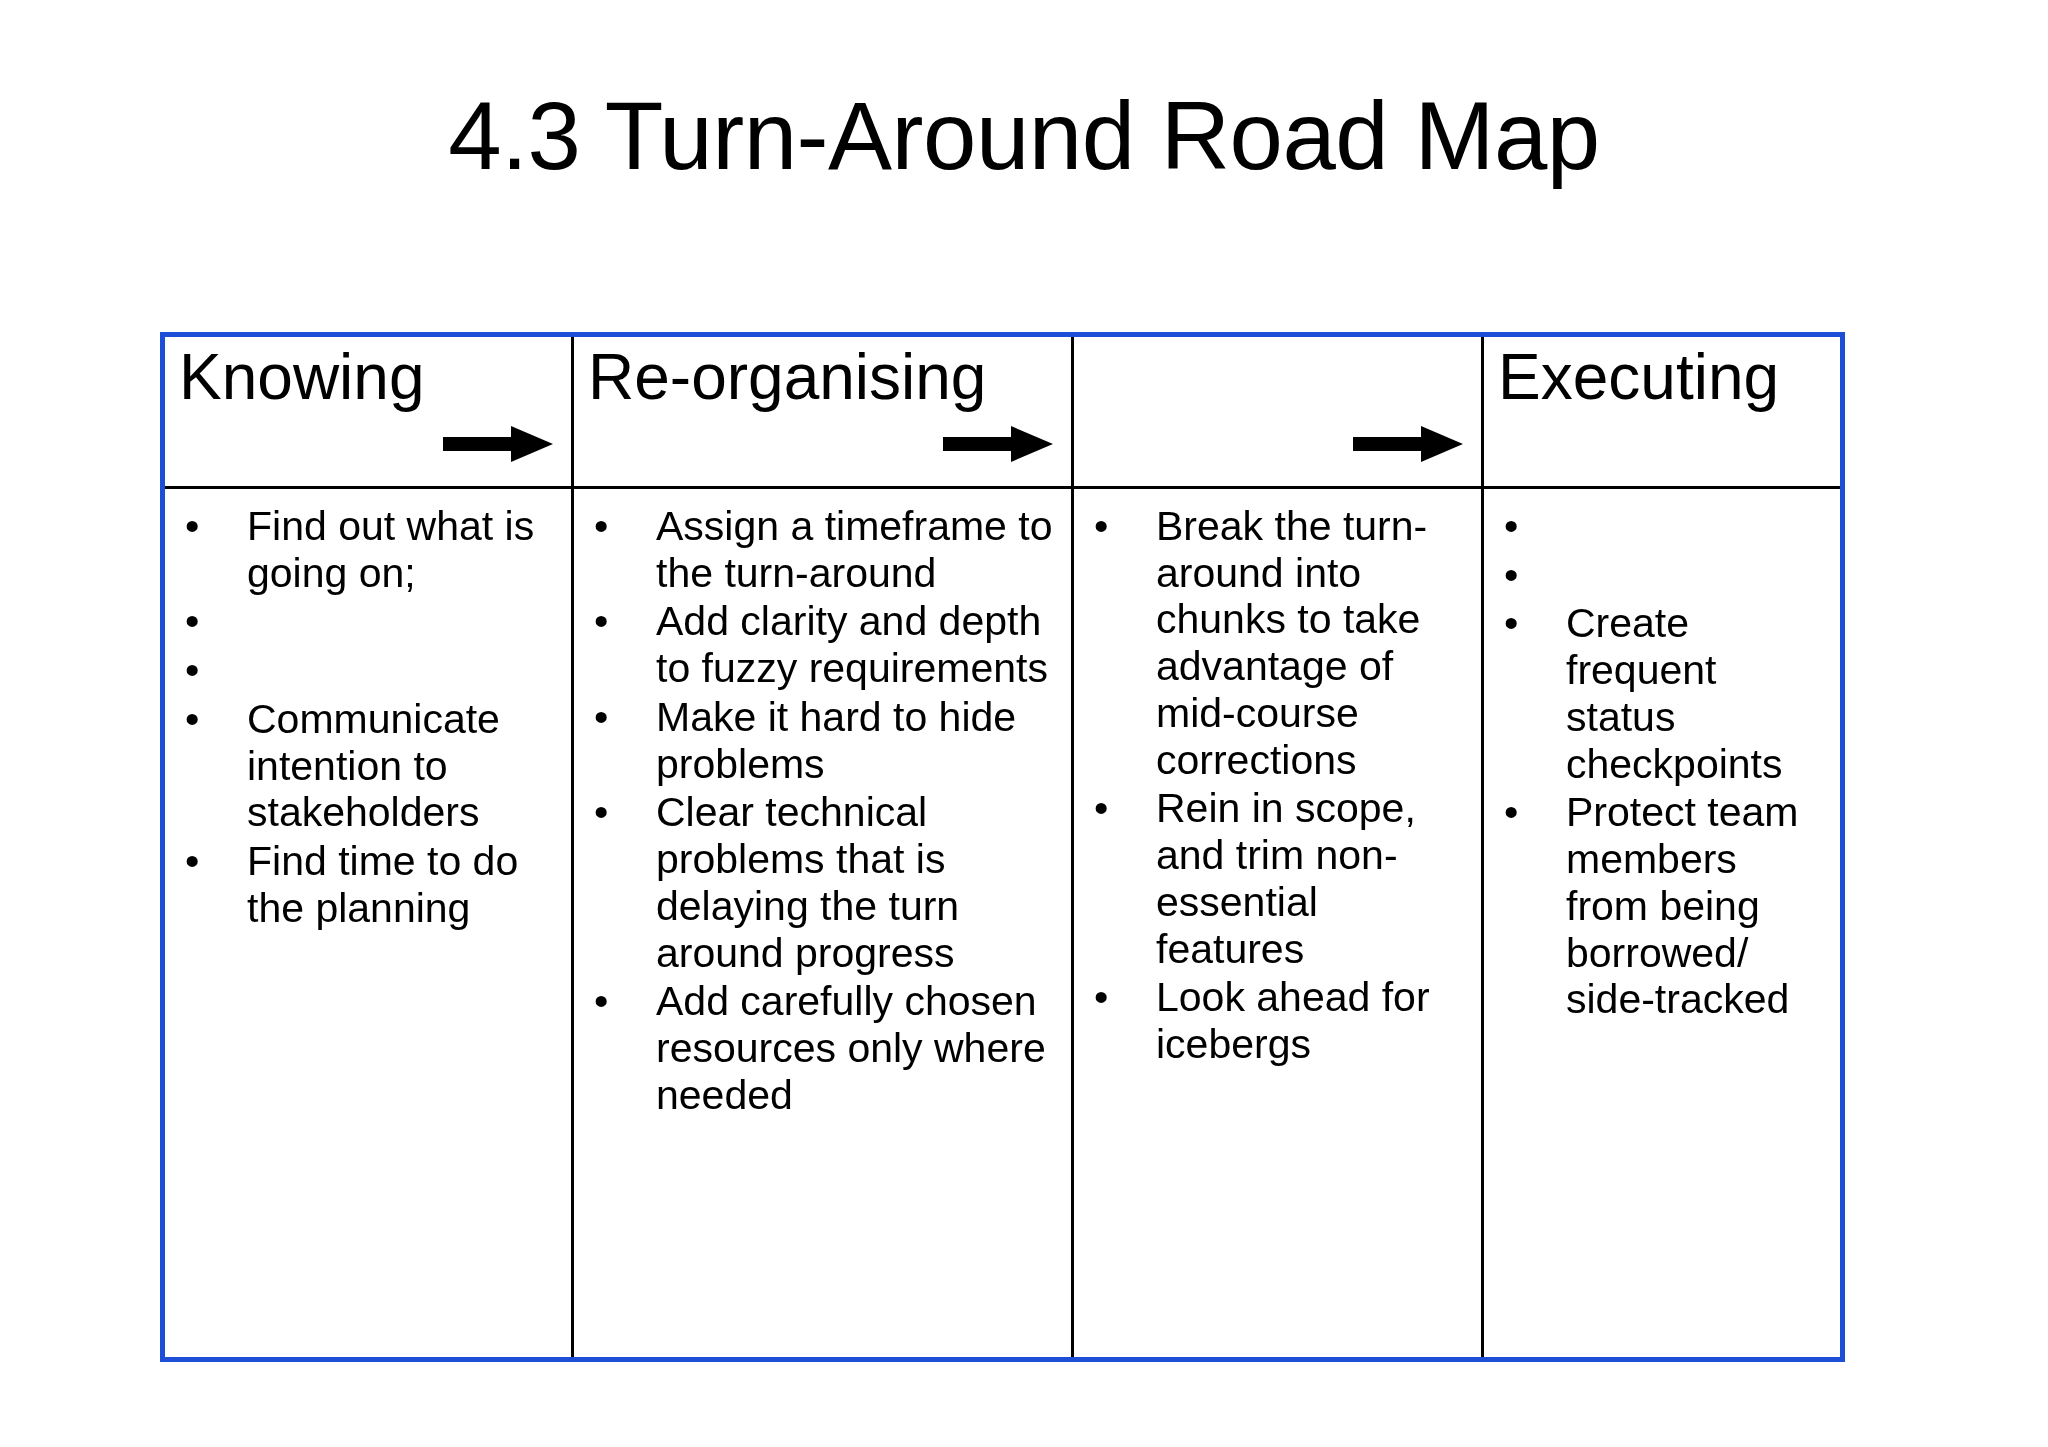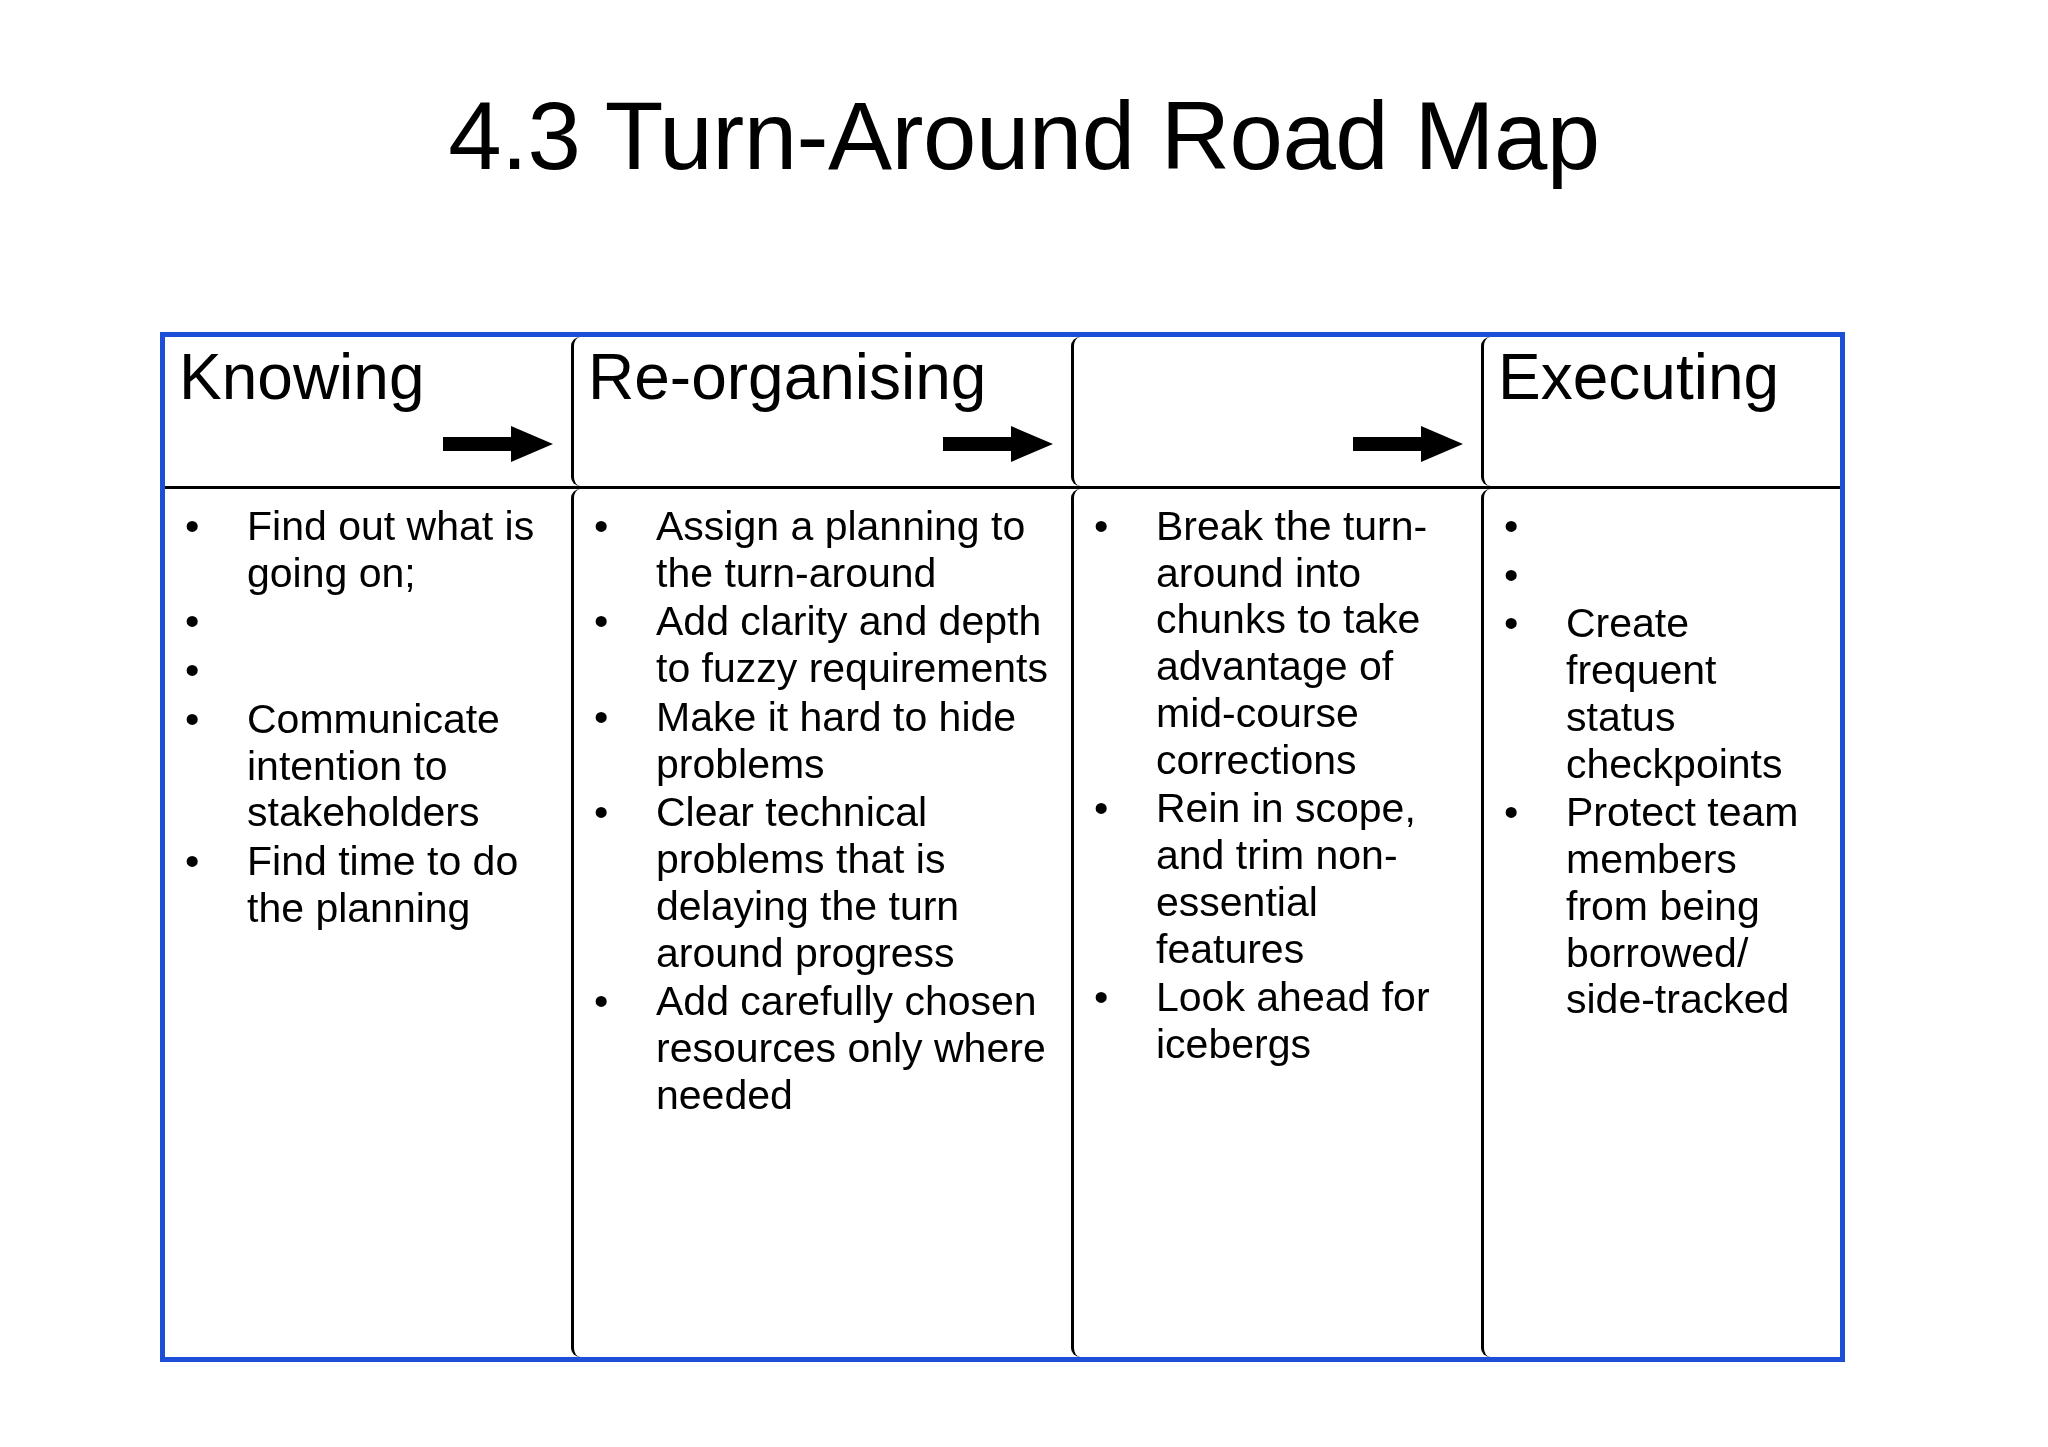--- a/index.html
+++ b/index.html
@@ -69,21 +69,21 @@
     box-sizing: border-box;
     position: relative;
   }
 
   
   .col-w1 { flex: 0 0 406px; }
   .col-w2 { flex: 0 0 500px; }
   .col-w3 { flex: 0 0 410px; }
   .col-w4 { flex: 1 1 auto; }
 
-  .stage-col + .stage-col { border-left: 3px solid #000000; border-radius: 9px; }
+  .stage-col + .stage-col { border-left: 3px solid #000000; }
 
   .stage-head {
     padding: 6px 0 0 14px;
     position: relative;
     height: 100%;
     box-sizing: border-box;
   }
 
   .stage-head-label {
     font-size: 64px;
@@ -199,21 +199,21 @@
             <span class="bullet-dot">•</span>
             <span class="bullet-text">Find time to do the planning</span>
           </li>
         </ul>
       </div>
 
       <div class="stage-col col-w2">
         <ul class="bullet-list">
           <li class="bullet-item">
             <span class="bullet-dot">•</span>
-            <span class="bullet-text">Assign a planning to the turn-around</span>
+            <span class="bullet-text">Assign a timeframe to the turn-around</span>
           </li>
           <li class="bullet-item">
             <span class="bullet-dot">•</span>
             <span class="bullet-text">Add clarity and depth to fuzzy requirements</span>
           </li>
           <li class="bullet-item">
             <span class="bullet-dot">•</span>
             <span class="bullet-text">Make it hard to hide problems</span>
           </li>
           <li class="bullet-item">

